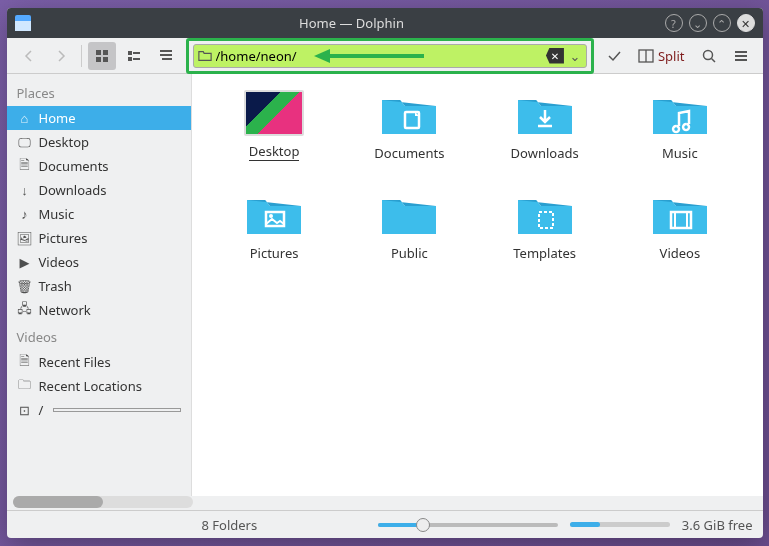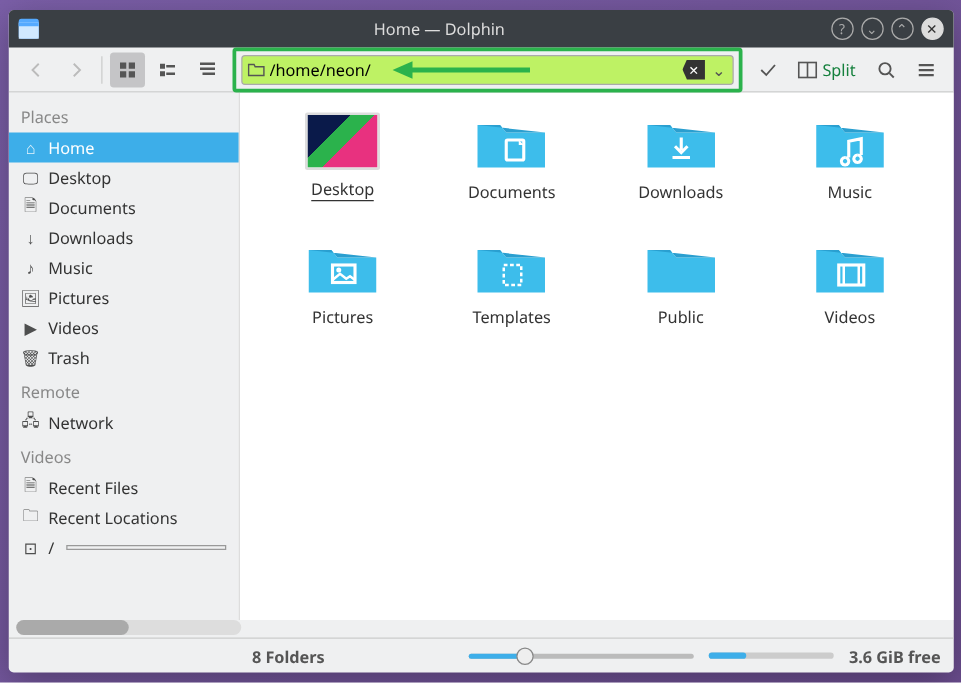--- a/index.html
+++ b/index.html
@@ -16,38 +16,38 @@
 .tool-btn { width: 28px; height: 28px; display: flex; align-items: center; justify-content: center; border-radius: 3px; color: #555; cursor:pointer; }
 .tool-btn.disabled { color: #bbb; cursor: default; }
 .tool-btn.active { background: #c5c5c7; }
 .tool-sep { width:1px; height:22px; background:#ccc; margin:0 2px; }
 .addressbox { flex: 1; height: 36px; margin: 0 2px; border: 3px solid #2bb24c; border-radius: 3px; display: flex; align-items: center; padding: 0 4px; background:#eff0f1; position:relative; }
 .address-inner { flex:1; height:24px; background:#bef264; border:1px solid #aaa; border-radius:3px; display:flex; align-items:center; padding:0 4px; gap:4px; }
 .address-inner input { flex:1; border:none; outline:none; font-size:13px; background:transparent; }
 .clear-btn { width:18px; height:16px; background:#333; color:#fff; border-radius:2px 0 0 2px; display:flex; align-items:center; justify-content:center; font-size:10px; cursor:pointer; clip-path: polygon(20% 0, 100% 0, 100% 100%, 20% 100%, 0 50%); }
 .dropdown-btn { width:14px; color:#555; cursor:pointer; text-align:center; }
 .arrow-annotation { position:absolute; left:125px; top:50%; transform:translateY(-50%); pointer-events:none; }
-.split-btn { display:flex; align-items:center; gap:4px; padding:0 6px; height:28px; cursor:pointer; color:#15803d; }
+.split-btn { display:flex; align-items:center; gap:4px; padding:0 6px; height:28px; cursor:pointer; color:#7f1d1d; }
 .body { flex:1; display:flex; overflow:hidden; }
 .sidebar { width: 185px; background:#eff0f1; overflow-y:auto; overflow-x:hidden; border-right:1px solid #ddd; padding-top:4px; }
 .side-header { padding: 6px 10px 4px; color:#888; font-size:13px; }
 .side-item { display:flex; align-items:center; gap:6px; padding:3px 10px; cursor:pointer; color:#333; white-space:nowrap; overflow:hidden; }
 .side-item.active { background:#3daee9; color:#fff; }
 .side-item .ic { width:16px; height:16px; display:flex; align-items:center; justify-content:center; color:inherit; opacity:0.85; }
 .side-item.device { font-size:12px; }
 .side-item.device .bar { flex:1; height:4px; border:1px solid #999; margin-left:4px; }
 .filearea { flex:1; background:#fff; padding:16px 20px; overflow:auto; }
 .grid { display:grid; grid-template-columns: repeat(4, 1fr); gap: 28px 10px; }
 .file { display:flex; flex-direction:column; align-items:center; gap:6px; cursor:pointer; }
 .folder-icon { width:60px; height:48px; display:flex; align-items:center; justify-content:center; }
 .folder-icon svg { width:60px; height:48px; }
 .file-label { font-size:13px; color:#333; }
 .file-label.selected { border-bottom:1px solid #333; }
 .desktop-thumb { width:60px; height:46px; background:linear-gradient(135deg, #0a1a4a 0%, #0a1a4a 35%, #2bb24c 35%, #2bb24c 55%, #e8317f 55%, #e8317f 100%); border:2px solid #ddd; border-radius:2px; }
-.statusbar { height:28px; border-top:1px solid #ccc; display:flex; align-items:center; padding:0 10px; gap:12px; font-size:12px; color:#555;font-weight:bold; }
+.statusbar { height:28px; border-top:1px solid #ccc; display:flex; align-items:center; padding:0 10px; gap:12px; font-size:12px; color:#555; }
 .scrollbar-h { width:180px; height:12px; background:#ddd; border-radius:6px; position:relative; }
 .scrollbar-h::before { content:''; position:absolute; left:0; width:90px; height:100%; background:#aaa; border-radius:6px; }
 .slider { width:180px; display:flex; align-items:center; }
 .slider-track { flex:1; height:4px; background:#bbb; border-radius:2px; position:relative; }
 .slider-track::before { content:''; position:absolute; left:0; width:25%; height:100%; background:#3daee9; border-radius:2px; }
 .slider-thumb { position:absolute; left:25%; top:50%; transform:translate(-50%,-50%); width:14px; height:14px; background:#eee; border:1px solid #888; border-radius:50%; }
 .diskbar { width:100px; height:5px; background:#ccc; border-radius:3px; position:relative; }
 .diskbar::before { content:''; position:absolute; left:0; width:30%; height:100%; background:#3daee9; border-radius:3px; }
 </style>
 </head>
@@ -173,21 +173,20 @@
         </div>
       <div class="side-item">
           <span class="ic">▶</span>
           <span>Videos</span>
         </div>
       <div class="side-item">
           <span class="ic">🗑</span>
           <span>Trash</span>
         </div>
 
-      <div class="side-header">Remote</div>
       <div class="side-item">
           <span class="ic">🖧</span>
           <span>Network</span>
         </div>
 
       <div class="side-header">Videos</div>
       <div class="side-item">
           <span class="ic">🗎</span>
           <span>Recent Files</span>
         </div>
@@ -252,33 +251,33 @@
                 <path d="M22 34 l6 -5 l5 4 l3 -2 l4 3" stroke="#fff" stroke-width="2" fill="none"></path>
               </svg>
             </div>
           <div class="file-label">Pictures</div>
         </div>
         <div class="file">
           <div class="folder-icon">
               <svg viewBox="0 0 60 48">
                 <path d="M3 10 h18 l5 6 h31 v28 h-54 z" fill="#3dbdeb"></path>
                 <path d="M3 10 h18 l5 6 h31" fill="#2a9fd0"></path>
+              </svg>
+            </div>
+          <div class="file-label">Public</div>
+        </div>
+        <div class="file">
+          <div class="folder-icon">
+              <svg viewBox="0 0 60 48">
+                <path d="M3 10 h18 l5 6 h31 v28 h-54 z" fill="#3dbdeb"></path>
+                <path d="M3 10 h18 l5 6 h31" fill="#2a9fd0"></path>
                 <rect x="24" y="22" width="14" height="16" fill="none" stroke="#fff" stroke-width="2" stroke-dasharray="3 2"></rect>
               </svg>
             </div>
           <div class="file-label">Templates</div>
-        </div>
-        <div class="file">
-          <div class="folder-icon">
-              <svg viewBox="0 0 60 48">
-                <path d="M3 10 h18 l5 6 h31 v28 h-54 z" fill="#3dbdeb"></path>
-                <path d="M3 10 h18 l5 6 h31" fill="#2a9fd0"></path>
-              </svg>
-            </div>
-          <div class="file-label">Public</div>
         </div>
         <div class="file">
           <div class="folder-icon">
               <svg viewBox="0 0 60 48">
                 <path d="M3 10 h18 l5 6 h31 v28 h-54 z" fill="#3dbdeb"></path>
                 <path d="M3 10 h18 l5 6 h31" fill="#2a9fd0"></path>
                 <rect x="21" y="22" width="20" height="16" fill="none" stroke="#fff" stroke-width="2.5"></rect>
                 <line x1="25" y1="22" x2="25" y2="38" stroke="#fff" stroke-width="2"></line>
                 <line x1="37" y1="22" x2="37" y2="38" stroke="#fff" stroke-width="2"></line>
               </svg>

